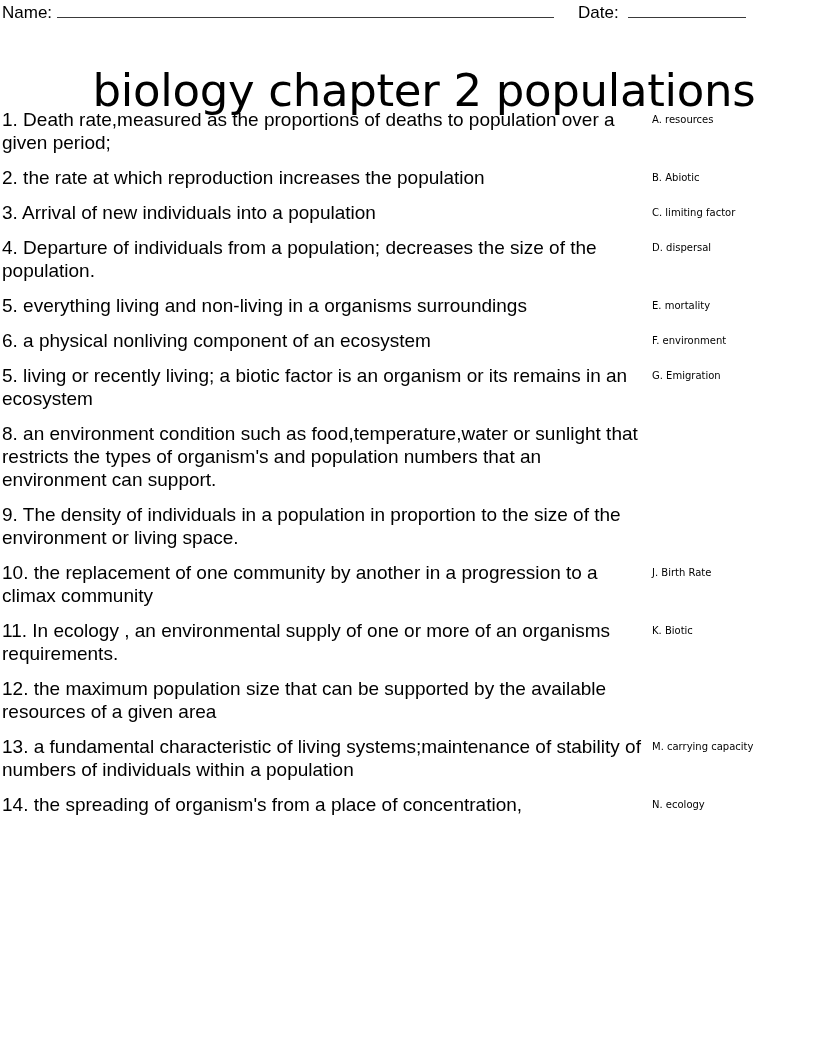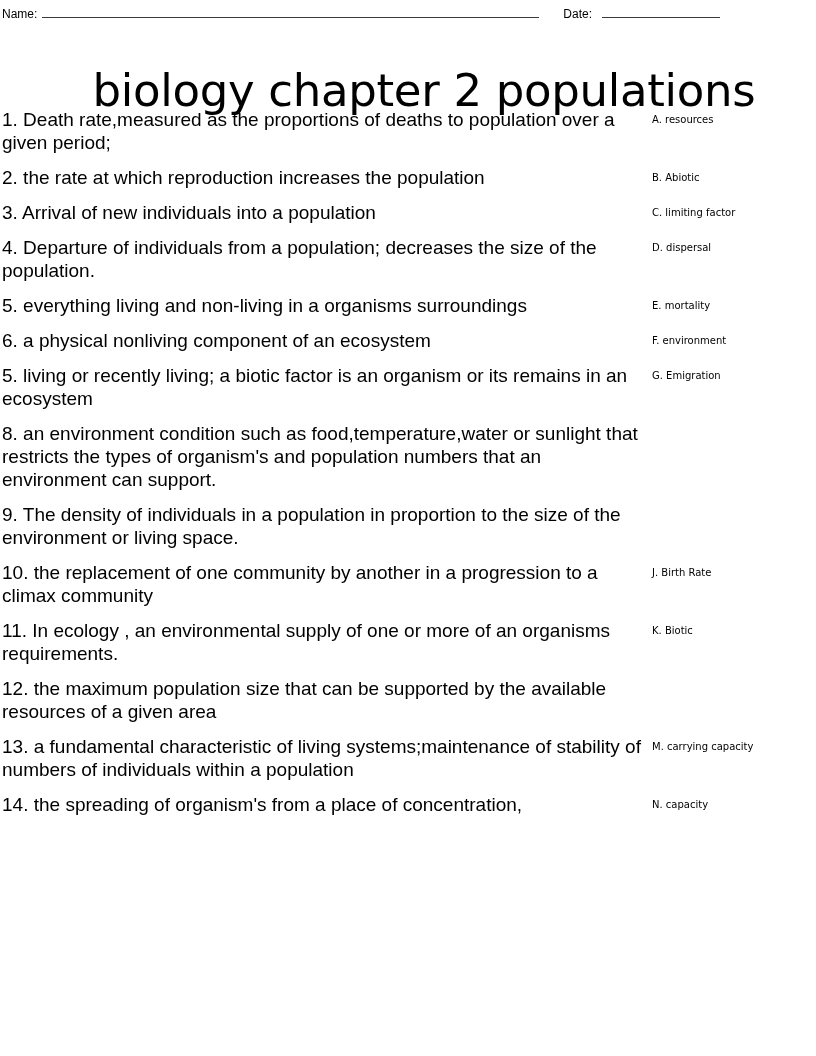--- a/index.html
+++ b/index.html
@@ -34,21 +34,21 @@
     width: 812px;
     height: 28px;
     display: flex;
     align-items: baseline;
     font-family: "Liberation Sans", sans-serif;
     font-size: 17px;
     line-height: 22px;
     white-space: nowrap;
   }
   .field-label {
-    font-size: 12px;
+    font-size: 17px;
     color: #000;
   }
   .rule {
     display: inline-block;
     border-bottom: 1px solid #3a3a3a;
     height: 15px;
     margin-left: 5px;
   }
   .rule-name { width: 497px; }
   .rule-date { width: 118px; }
@@ -176,17 +176,17 @@
       <div class="question-cell">12. the maximum population size that can be supported by the available resources of a given area</div>
     </div>
 
     <div class="match-row">
       <div class="question-cell">13. a fundamental characteristic of living systems;maintenance of stability of numbers of individuals within a population</div>
       <div class="answer-cell">M. carrying capacity</div>
     </div>
 
     <div class="match-row">
       <div class="question-cell">14. the spreading of organism's from a place of concentration,</div>
-      <div class="answer-cell">N. capacity</div>
+      <div class="answer-cell">N. ecology</div>
     </div>
 
   </div>
 </div>
 
 </body></html>

